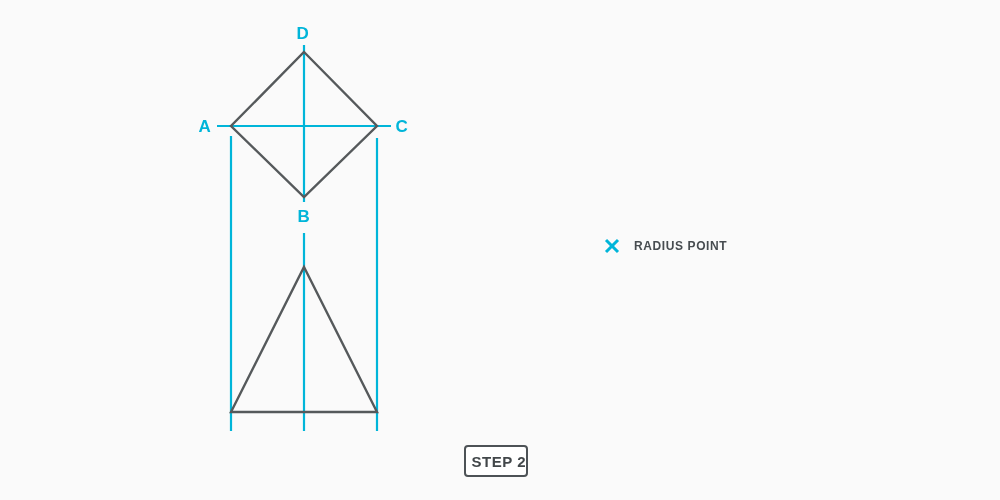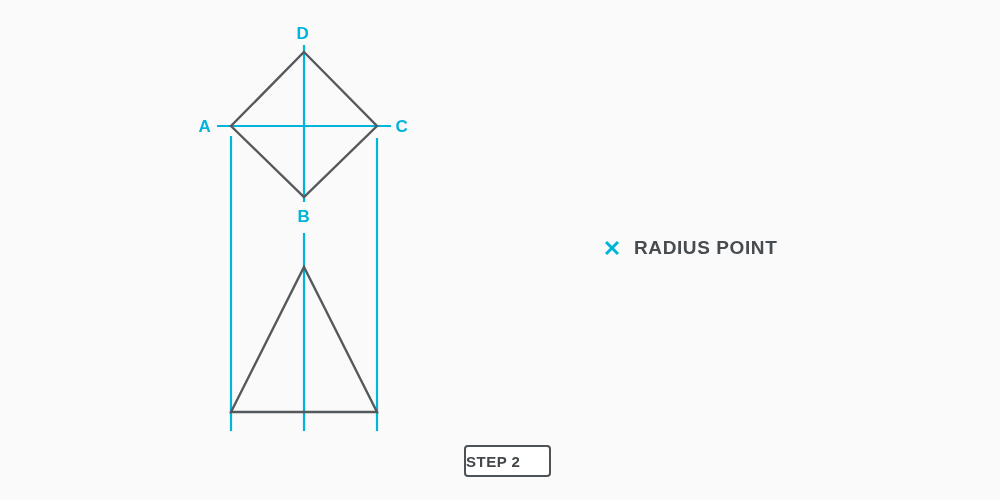--- a/index.html
+++ b/index.html
@@ -41,38 +41,38 @@
     align-items: center;
     gap: 14px;
   }
   .legend .x-icon {
     width: 16px;
     height: 16px;
     display: block;
   }
   .legend-label {
     color: #474c50;
-    font-size: 19px;
+    font-size: 12px;
     font-weight: bold;
     letter-spacing: 0.6px;
     line-height: 1;
   }
   .step-badge {
     position: absolute;
     left: 464px;
     top: 445px;
-    width: 87px;
+    width: 64px;
     height: 32px;
     box-sizing: border-box;
     background: #ffffff;
     border: 2px solid #4d5256;
     border-radius: 4px;
     display: flex;
     align-items: center;
-    justify-content: flex-start;
+    justify-content: flex-end;
   }
   .step-badge-label {
     color: #42474a;
     font-size: 15px;
     font-weight: bold;
     letter-spacing: 0.5px;
     line-height: 1;
   }
 </style>
 </head>

